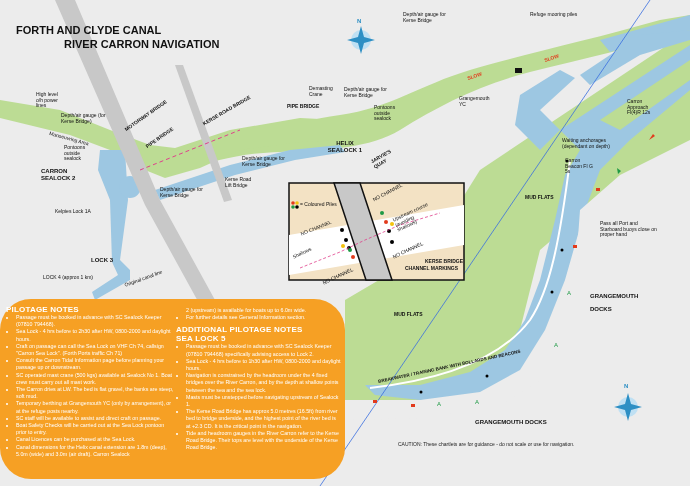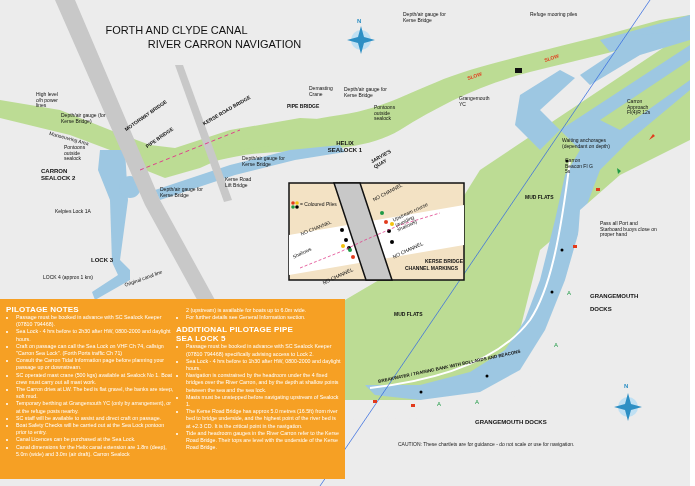--- a/index.html
+++ b/index.html
@@ -3,22 +3,22 @@
 <meta charset="utf-8">
 <style>
   html, body { margin:0; padding:0; }
   body { width:695px; height:486px; background:#ffffff; font-family:"Liberation Sans", sans-serif; overflow:hidden; position:relative; }
   #map { position:absolute; left:0; top:0; width:690px; height:486px; background:#ececec; }
   svg#chart { position:absolute; left:0; top:0; }
   .lbl { position:absolute; font-family:"Liberation Sans", sans-serif; color:#111; white-space:nowrap; line-height:1.1; }
   .tiny { font-size:5px; }
   .small { font-size:6px; }
   .bold { font-weight:bold; }
-  .title { position:absolute; left:4px; width:345px; text-align:center; font-weight:normal; color:#111; font-size:11px; line-height:14px; }
-  .notes { position:absolute; left:0; top:299px; width:345px; height:180px; background:#f6a024; color:#fff; }
+  .title { position:absolute; left:16px; width:345px; font-weight:bold; color:#111; font-size:11px; line-height:14px; }
+  .notes { position:absolute; left:0; top:299px; width:345px; height:180px; background:#f6a024; color:#fff;border-radius:31px; }
   .notes .col { position:absolute; top:0; font-size:5.3px; line-height:7.2px; }
   .notes h3 { margin:0; font-size:8px; line-height:9px; font-weight:bold; color:#fff; letter-spacing:0.2px; }
   .notes ul { margin:0; padding-left:10px; }
   .notes li { margin:0; }
   .notes p { margin:0; }
   .caution { position:absolute; left:398px; top:441px; font-size:5px; color:#222; }
   .rot { transform-origin:left top; }
 </style>
 </head>
 <body>
@@ -172,21 +172,21 @@
       <li>Boat Safety Checks will be carried out at the Sea Lock pontoon prior to entry.</li>
       <li>Canal Licences can be purchased at the Sea Lock.</li>
       <li>Canal dimensions for the Helix canal extension are 1.8m (deep), 5.0m (wide) and 3.0m (air draft). Carron Sealock</li>
     </ul>
   </div>
   <div class="col" style="left:176px;width:165px;top:8px;">
     <p style="padding-left:10px;">2 (upstream) is available for boats up to 6.0m wide.</p>
     <ul>
           <li>For further details see General Information section.</li>
         </ul>
-    <h3 style="margin-top:4px;">ADDITIONAL PILOTAGE PIPE</h3>
+    <h3 style="margin-top:4px;">ADDITIONAL PILOTAGE NOTES</h3>
     <h3>SEA LOCK 5</h3>
     <ul>
       <li>Passage must be booked in advance with SC Sealock Keeper (07810 794468) specifically advising access to Lock 2.</li>
       <li>Sea Lock - 4 hrs before to 1h30 after HW, 0800-2000 and daylight hours.</li>
       <li>Navigation is constrained by the headroom under the 4 fixed bridges over the River Carron, and by the depth at shallow points between the sea and the sea lock.</li>
       <li>Masts must be unstepped before navigating upstream of Sealock 1.</li>
       <li>The Kerse Road Bridge has approx 5.0 metres (16.5ft) from river bed to bridge underside, and the highest point of the river bed is at +2.3 CD. It is the critical point in the navigation.</li>
       <li>Tide and headroom gauges in the River Carron refer to the Kerse Road Bridge. Their tops are level with the underside of the Kerse Road Bridge.</li>
     </ul>
   </div>

